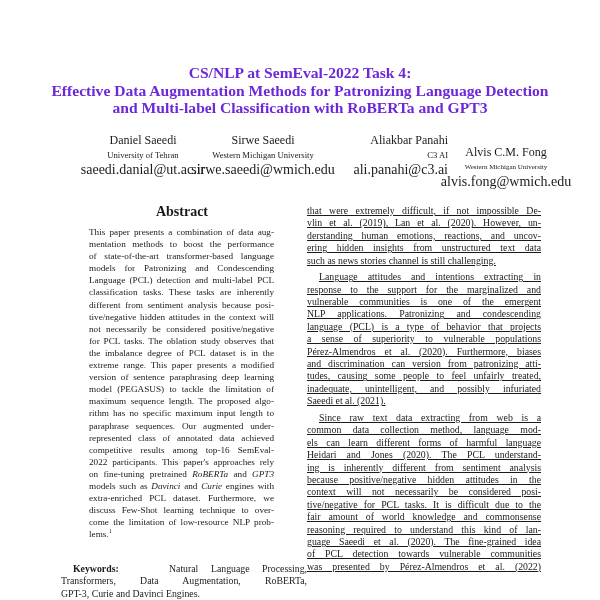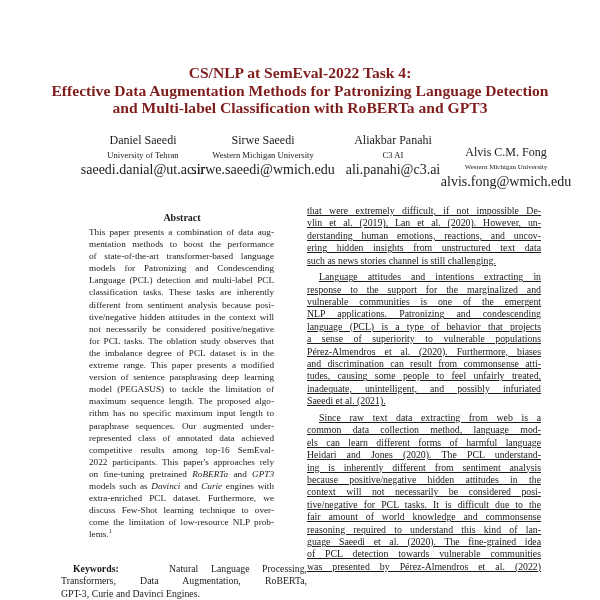--- a/index.html
+++ b/index.html
@@ -1,27 +1,27 @@
 <!DOCTYPE html>
 <html><head>
 <meta charset="utf-8">
 <style>
   html, body { margin:0; padding:0; background:#ffffff; }
   body { width:600px; height:600px; overflow:hidden; position:relative;
          font-family:"Liberation Serif", "DejaVu Serif", serif; color:#1a1a1a; }
   .title { position:absolute; left:0; top:64px; width:600px; text-align:center;
-           font-weight:bold; font-size:15.6px; line-height:17.5px; color:#7f1d1d; }
+           font-weight:bold; font-size:15.6px; line-height:17.5px; color:#6d28d9; }
   .authors { position:absolute; top:133px; left:0; width:600px; height:50px; }
   .author { position:absolute; top:0; text-align:center; width:150px; }
   .author .name { font-weight:normal; font-size:12px; line-height:14px; }
   .author .aff { font-size:8.6px; line-height:16px; }
   .author .aff.small { font-size:7px; }
   .author .email { font-size:14px; line-height:13px; }
   .abstract-h { position:absolute; left:59px; width:246px; top:204px; text-align:center;
-                font-weight:bold; font-size:10px;margin-top:8px; }
+                font-weight:bold; font-size:14px; }
   .abstract { position:absolute; left:89px; width:185px; top:226px;
               font-size:9.2px; line-height:12.1px; text-align:justify; hyphens:none; }
   .abstract .ln, .rcol .ln, .kw .ln { display:block; text-align:justify; text-align-last:justify; white-space:nowrap; }
   .abstract .ln.last, .rcol .ln.last, .kw .ln.last { text-align-last:left; }
   .kw { position:absolute; left:61px; width:246px; top:563px; font-size:9.8px; line-height:12.4px; }
   .kw b { font-weight:bold; }
   .rcol { position:absolute; left:307px; width:234px; top:205px; font-size:9.8px; line-height:12.4px;text-decoration:underline; }
   .rcol .ind { padding-left:12px; }
   .rcol .gap { height:4.2px; }
   sup { font-size:6px; line-height:0; }
@@ -40,21 +40,21 @@
   <div class="author" style="left:68px;">
     <div class="name">Daniel Saeedi</div>
     <div class="aff">University of Tehran</div>
     <div class="email">saeedi.danial@ut.ac.ir</div>
   </div>
   <div class="author" style="left:188px;">
     <div class="name">Sirwe Saeedi</div>
     <div class="aff">Western Michigan University</div>
     <div class="email">sirwe.saeedi@wmich.edu</div>
   </div>
-  <div class="author" style="left:318px;">
+  <div class="author" style="left:298px;text-align:right;">
     <div class="name">Aliakbar Panahi</div>
     <div class="aff">C3 AI</div>
     <div class="email">ali.panahi@c3.ai</div>
   </div>
   <div class="author" style="left:431px;margin-top:12px;">
     <div class="name">Alvis C.M. Fong</div>
     <div class="aff small">Western Michigan University</div>
     <div class="email">alvis.fong@wmich.edu</div>
   </div>
 </div>
@@ -106,21 +106,21 @@
   </div>
   <div class="gap"></div>
   <div>
     <span class="ln ind">Language attitudes and intentions extracting in</span>
     <span class="ln">response to the support for the marginalized and</span>
     <span class="ln">vulnerable communities is one of the emergent</span>
     <span class="ln">NLP applications. Patronizing and condescending</span>
     <span class="ln">language (PCL) is a type of behavior that projects</span>
     <span class="ln">a sense of superiority to vulnerable populations</span>
     <span class="ln">Pérez-Almendros et al. (2020). Furthermore, biases</span>
-    <span class="ln">and discrimination can result from commonsense atti-</span>
+    <span class="ln">and discrimination can version from patronizing atti-</span>
     <span class="ln">tudes, causing some people to feel unfairly treated,</span>
     <span class="ln">inadequate, unintelligent, and possibly infuriated</span>
     <span class="ln last">Saeedi et al. (2021).</span>
   </div>
   <div class="gap"></div>
   <div>
     <span class="ln ind">Since raw text data extracting from web is a</span>
     <span class="ln">common data collection method, language mod-</span>
     <span class="ln">els can learn different forms of harmful language</span>
     <span class="ln">Heidari and Jones (2020). The PCL understand-</span>

